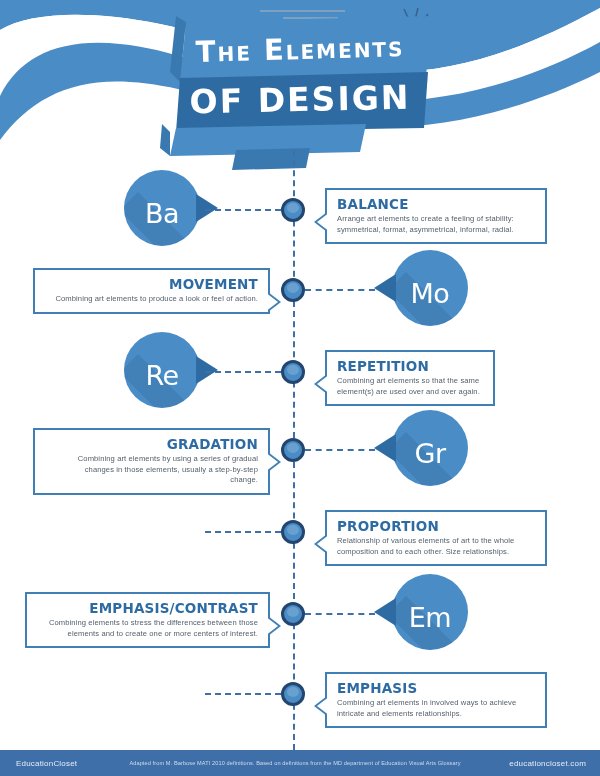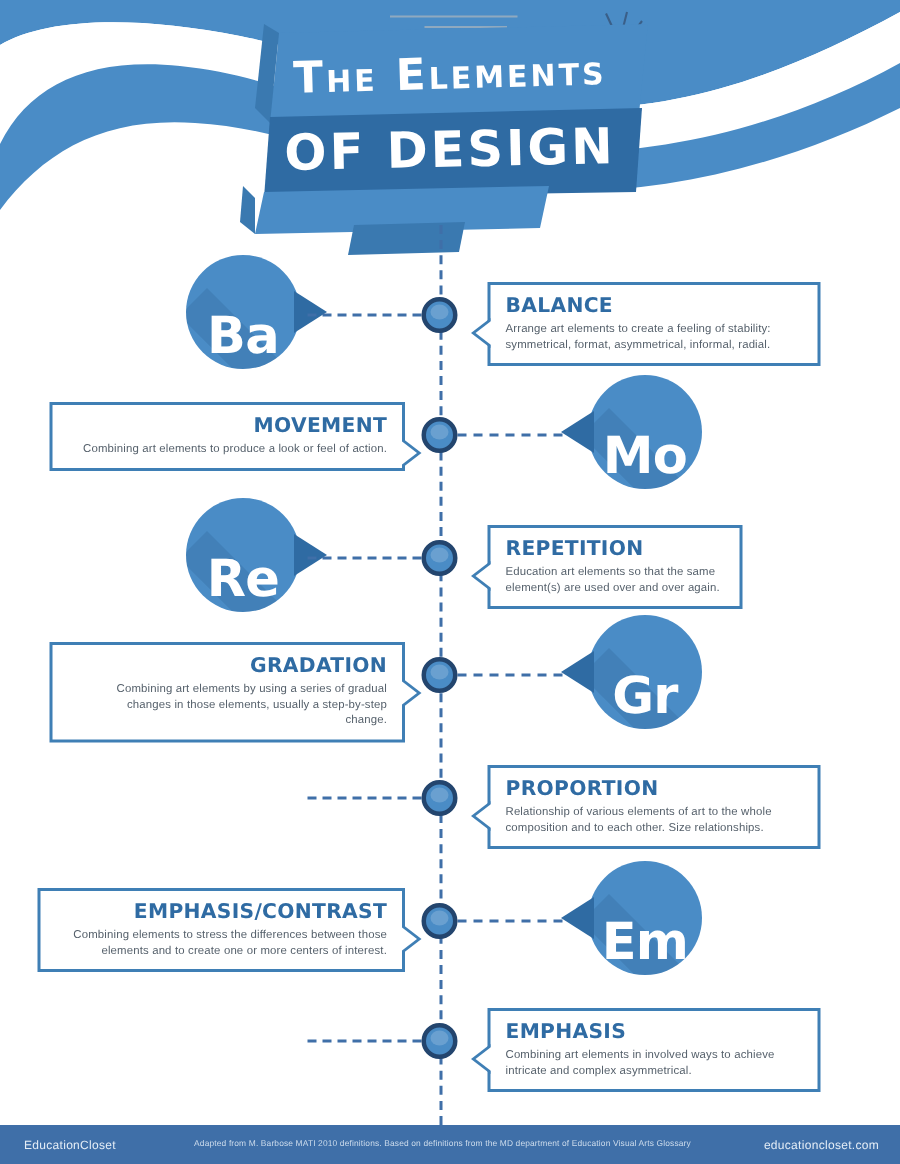--- a/index.html
+++ b/index.html
@@ -114,29 +114,29 @@
   .bubble.left .tail {
     right: -18px;
     border-left: 22px solid #2f6ba3;
   }
   .bubble.right .tail {
     left: -18px;
     border-right: 22px solid #2f6ba3;
   }
   .bubble .sym {
     position: absolute;
-    left: 0; top: 16px;
+    left: 0; top: 5px;
     width: 76px; height: 76px;
     display: flex;
     align-items: center;
     justify-content: center;
     color: #ffffff;
     font-family: "DejaVu Sans", sans-serif;
-    font-weight: bold;
-    font-size: 34px;
+    font-weight: normal;
+    font-size: 27px;
     letter-spacing: -0.5px;
     z-index: 3;
   }
 
   
   .node {
     position: absolute;
     left: 281px;
     top: 30px;
     width: 24px; height: 24px;
@@ -327,21 +327,21 @@
         </div>
       <div class="tail"></div>
       <div class="sym">Re</div>
     </div>
     <div class="connector" style="left:205px; width:76px;"></div>
     <div class="node"></div>
     <div class="card pt-left" style="left:325px; width:170px; top:20px;">
       <div class="beak-out"></div>
       <div class="beak-in"></div>
       <div class="ttl">REPETITION</div>
-      <div class="desc">Education art elements so that the same element(s) are used over and over again.</div>
+      <div class="desc">Combining art elements so that the same element(s) are used over and over again.</div>
     </div>
   </div>
 
   <div class="row" id="row-3" style="top:408px;">
     <div class="bubble right" style="left:392px;">
       <div class="disc">
           <div class="shadow"></div>
         </div>
       <div class="tail"></div>
       <div class="sym">Gr</div>
@@ -385,21 +385,21 @@
     </div>
   </div>
 
   <div class="row" id="row-6" style="top:652px;">
     <div class="connector" style="left:205px; width:76px;"></div>
     <div class="node"></div>
     <div class="card pt-left" style="left:325px; width:222px; top:20px;">
       <div class="beak-out"></div>
       <div class="beak-in"></div>
       <div class="ttl">EMPHASIS</div>
-      <div class="desc">Combining art elements in involved ways to achieve intricate and complex asymmetrical.</div>
+      <div class="desc">Combining art elements in involved ways to achieve intricate and elements relationships.</div>
     </div>
   </div>
 
   <div id="footer">
     <div id="footer-brand">EducationCloset</div>
     <div id="footer-credit">Adapted from M. Barbose MATI 2010 definitions. Based on definitions from the MD department of Education Visual Arts Glossary</div>
     <div id="footer-site">educationcloset.com</div>
   </div>
 
 </div>

